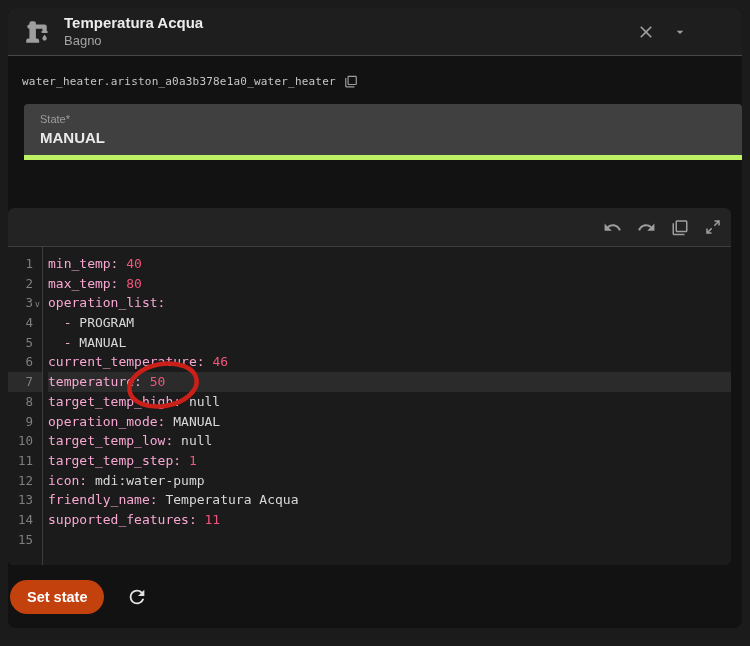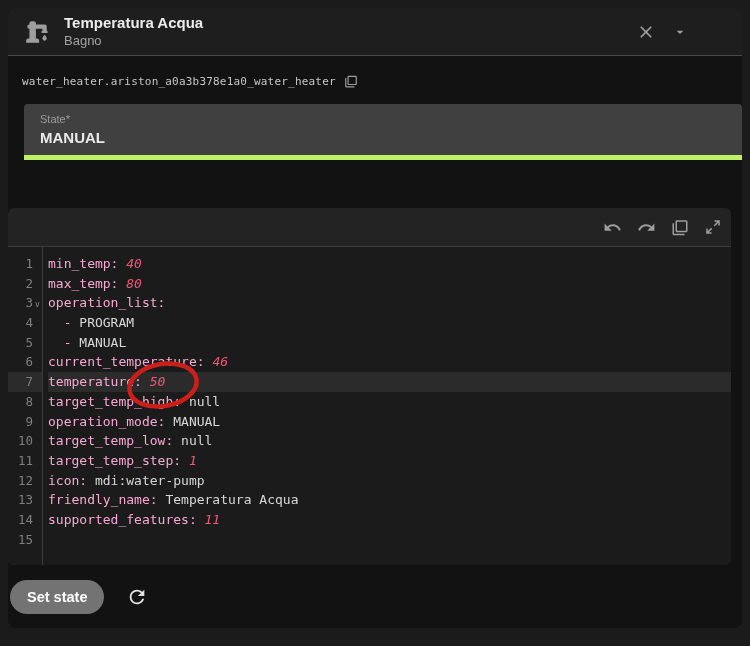--- a/index.html
+++ b/index.html
@@ -64,27 +64,27 @@
   .gutter{
     width:35px;flex:0 0 auto;border-right:1px solid #3d3d3d;
     padding-top:7px;color:#7f7f7f;font-size:12.5px;box-sizing:border-box;
   }
   .grow{display:flex;justify-content:flex-end;align-items:center;height:19.7px;}
   .gfold{width:9px;font-size:8px;color:#8a8a8a;text-align:center;line-height:8px;padding-top:4px;}
   .code{flex:1;padding:7px 0 0 5px;color:#d8d8d8;}
   .cline{height:19.7px;white-space:pre;}
   .active{background:#2b2b2b;}
   .tok-k{color:#f9a8d4;}
-  .tok-n{color:#f0567a;font-style:italic;}
+  .tok-n{color:#f0567a;}
   .tok-p{color:#d8d8d8;}
   .annotation{position:absolute;left:110px;top:106px;pointer-events:none;}
   
   .btn-set{
     position:absolute;left:2px;top:572px;height:34px;
-    border:none;border-radius:17px;background:#737373;color:#ffffff;
+    border:none;border-radius:17px;background:#c2410c;color:#ffffff;
     font-family:"Liberation Sans",sans-serif;font-size:14.5px;font-weight:700;
     padding:0 17px;cursor:pointer;
   }
   .btn-refresh{position:absolute;left:118px;top:578px;color:#e2e2e2;}
 </style>
 </head>
 <body>
 
 <div class="dialog">
 

